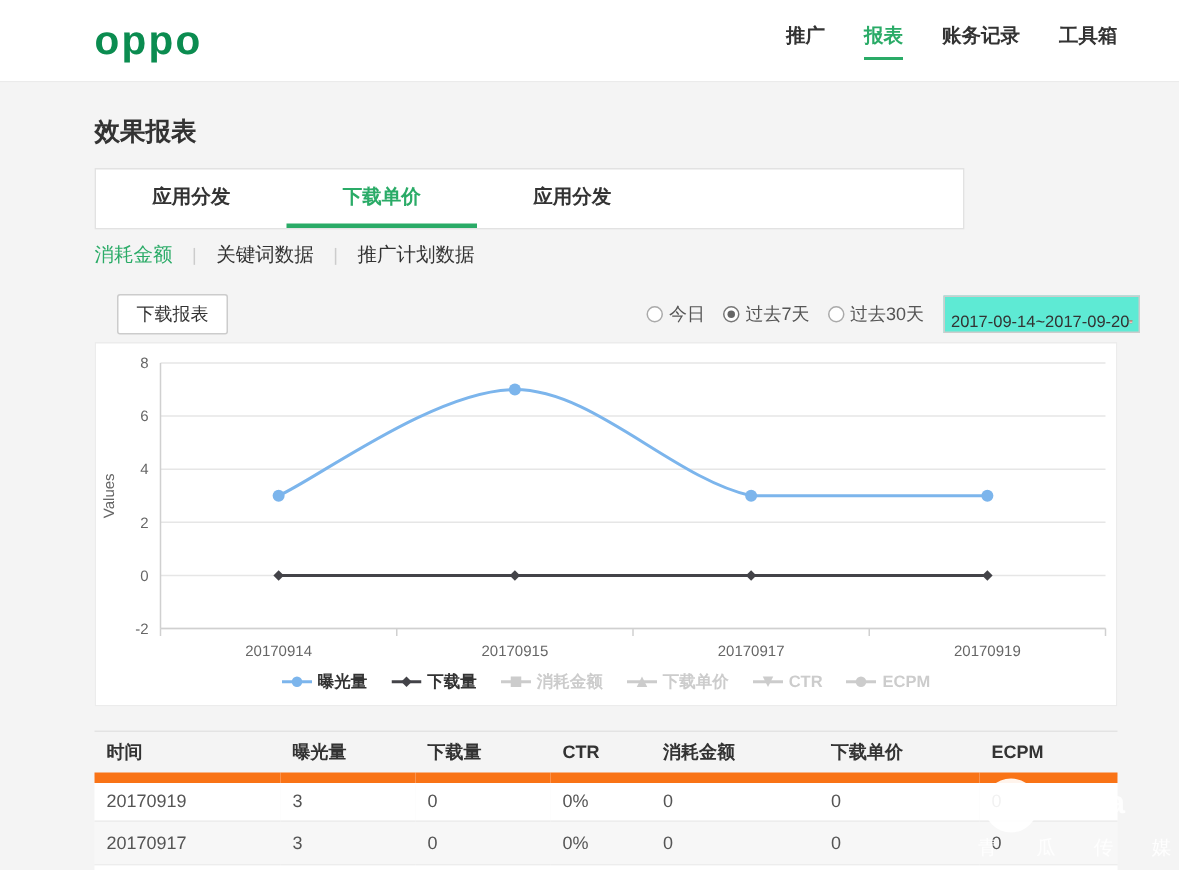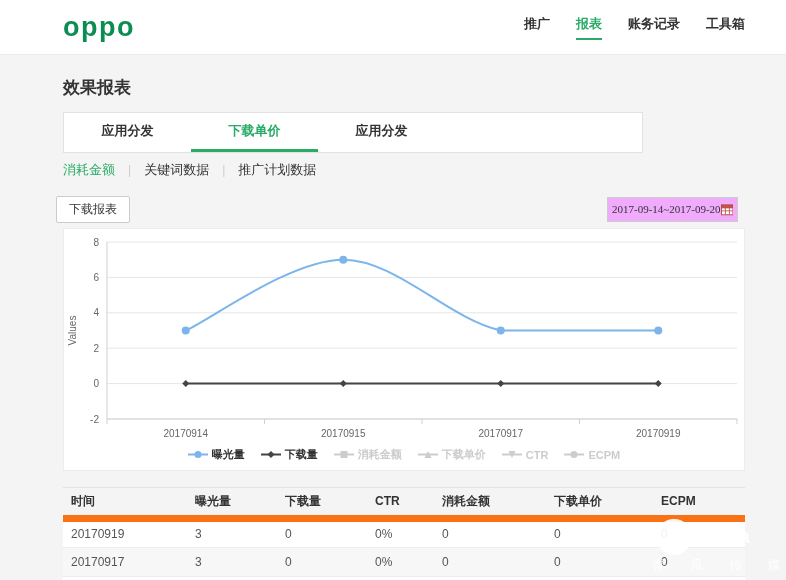--- a/index.html
+++ b/index.html
@@ -22,36 +22,36 @@
   .tab { width:127px; line-height:36px; text-align:center; font-size:13px; font-weight:bold;
          color:#333; cursor:pointer; border-bottom:3px solid transparent; }
   .tab.active { color:#2aab67; border-bottom-color:#2aab67; }
 
   .subtabs { position:absolute; top:161px; left:63px; display:flex; align-items:center;
              font-size:13px; color:#333; }
   .subtab { cursor:pointer; }
   .subtab.active { color:#2aab67; }
   .sep { color:#ccc; margin:0 13px; font-size:12px; }
 
-  .controls { position:absolute; top:195px; left:56px; width:682px; height:28px;
+  .controls { position:absolute; top:195px; left:78px; width:682px; height:28px;
               display:flex; justify-content:space-between; align-items:center; }
   .dl-btn { height:27px; padding:0 12px; background:#fff; border:1px solid #ccc;
             border-radius:2px; font-size:12px; color:#333; cursor:pointer;
             font-family:inherit; }
   .right-controls { display:flex; align-items:center; gap:13px; }
   .radios { display:flex; align-items:center; gap:12px; font-size:12px; color:#555; }
   .radio-opt { display:flex; align-items:center; gap:4px; cursor:pointer; }
   .radio { width:11px; height:11px; border-radius:50%; border:1px solid #aaa; background:#fff;
            display:inline-block; position:relative; }
   .radio.sel { border-color:#777; }
   .radio.sel::after { content:""; position:absolute; left:2px; top:2px; width:5px; height:5px;
                       border-radius:50%; background:#666; }
-  .datebox { width:131px; height:25px; border:1px solid #ccc; background:#f0abfc; display:flex;
-             align-items:center; justify-content:space-between; padding:0 4px;
-             font-size:11px; color:#333; cursor:pointer; white-space:nowrap;font-family:Liberation Serif, serif; }
+  .datebox { width:131px; height:25px; border:1px solid #ccc; background:#5eead4; display:flex;
+             align-items:flex-end; justify-content:space-between; padding:0 4px;
+             font-size:11px; color:#333; cursor:pointer; white-space:nowrap; }
 
   .chartcard { position:absolute; top:228px; left:63px; width:682px; height:243px;
                background:#fff; border:1px solid #ececec; }
   #chart { position:absolute; top:0; left:0; }
   #chart text.tick { font-size:10px; fill:#666; font-family:inherit; }
   .legend { position:absolute; left:0; right:0; bottom:8px; display:flex;
             justify-content:center; align-items:center; gap:16px; }
   .legend-item { display:flex; align-items:center; gap:4px; font-size:11px; font-weight:bold;
                  color:#333; cursor:pointer; }
   .legend-item.disabled { color:#ccc; }
@@ -100,20 +100,34 @@
       <span class="subtab active">消耗金额</span>
       <span class="sep">|</span>
       <span class="subtab">关键词数据</span>
       <span class="sep">|</span>
       <span class="subtab">推广计划数据</span>
     </div>
 
   <div class="controls">
     <button class="dl-btn">下载报表</button>
     <div class="right-controls">
+      <div id="radios" class="radios">
+          <label class="radio-opt">
+            <span class="radio"></span>
+            <span>今日</span>
+          </label>
+          <label class="radio-opt">
+            <span class="radio sel"></span>
+            <span>过去7天</span>
+          </label>
+          <label class="radio-opt">
+            <span class="radio"></span>
+            <span>过去30天</span>
+          </label>
+        </div>
       <div class="datebox">
         <span>2017-09-14~2017-09-20</span>
         <svg width="14" height="13" viewBox="0 0 14 13">
           <rect x="0.5" y="1.5" width="13" height="11" fill="#fff" stroke="#b5483c"></rect>
           <rect x="0.5" y="1.5" width="13" height="3.2" fill="#c4554a" stroke="#b5483c"></rect>
           <line x1="0.5" y1="8" x2="13.5" y2="8" stroke="#c4554a"></line>
           <line x1="5" y1="4.7" x2="5" y2="12.5" stroke="#c4554a"></line>
           <line x1="9.5" y1="4.7" x2="9.5" y2="12.5" stroke="#c4554a"></line>
         </svg>
       </div>

